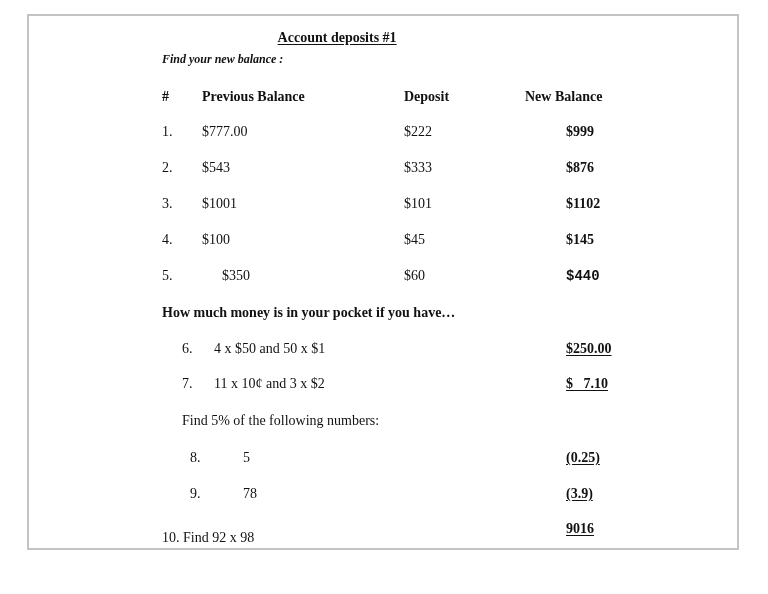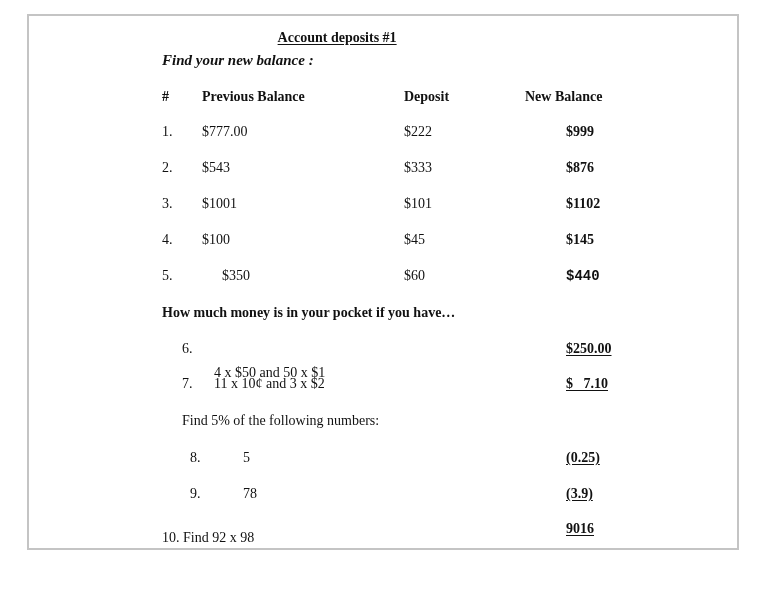--- a/index.html
+++ b/index.html
@@ -41,21 +41,21 @@
     }
     .title span {
       text-decoration: underline;
       text-underline-offset: 2px;
     }
     .subtitle {
       left: 162px;
       top: 53px;
       font-weight: bold;
       font-style: italic;
-      font-size: 15px;
+      font-size: 12px;
     }
     .hdr {
       top: 90px;
       font-weight: bold;
       font-size: 14px;
     }
     .cell {
       font-size: 14px;
     }
     .bold { font-weight: bold; }
@@ -119,21 +119,21 @@
   <div class="abs cell" style="left:162px; top:269px;">5.</div>
   <div class="abs cell" style="left:202px; top:269px;margin-left:20px;">$350</div>
   <div class="abs cell" style="left:404px; top:269px;">$60</div>
   <div class="abs cell bold" style="left:566px; top:269px;font-family:Liberation Mono, monospace;">$440</div>
 </div>
 
 <div class="abs section-heading">How much money is in your pocket if you have…</div>
 
 <div>
   <div class="abs cell" style="left:182px; top:342px;">6.</div>
-  <div class="abs cell" style="left:214px; top:342px;margin-top:24px;">4 x $50 and 50 x $1</div>
+  <div class="abs cell" style="left:214px; top:342px;">4 x $50 and 50 x $1</div>
   <div class="abs cell ul" style="left:566px; top:342px;">$250.00</div>
 </div>
 <div>
   <div class="abs cell" style="left:182px; top:377px;">7.</div>
   <div class="abs cell" style="left:214px; top:377px;">11 x 10¢ and 3 x $2</div>
   <div class="abs cell ul" style="left:566px; top:377px;">$   7.10</div>
 </div>
 
 <div class="abs cell" style="left:182px; top:414px;">Find 5% of the following numbers:</div>
 

